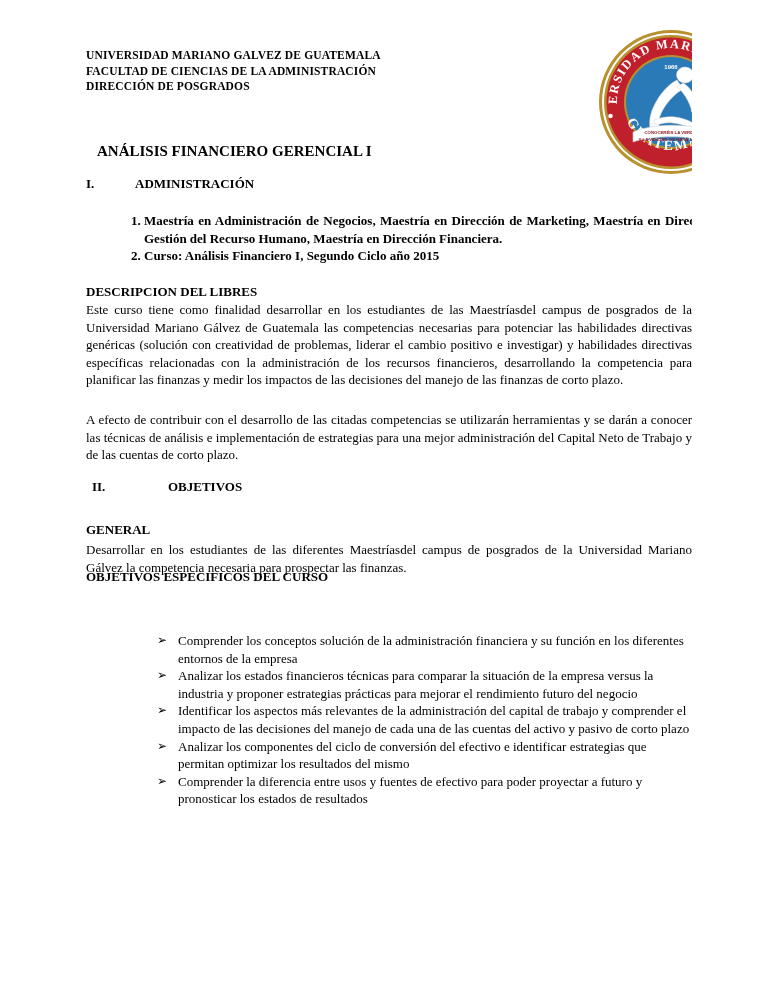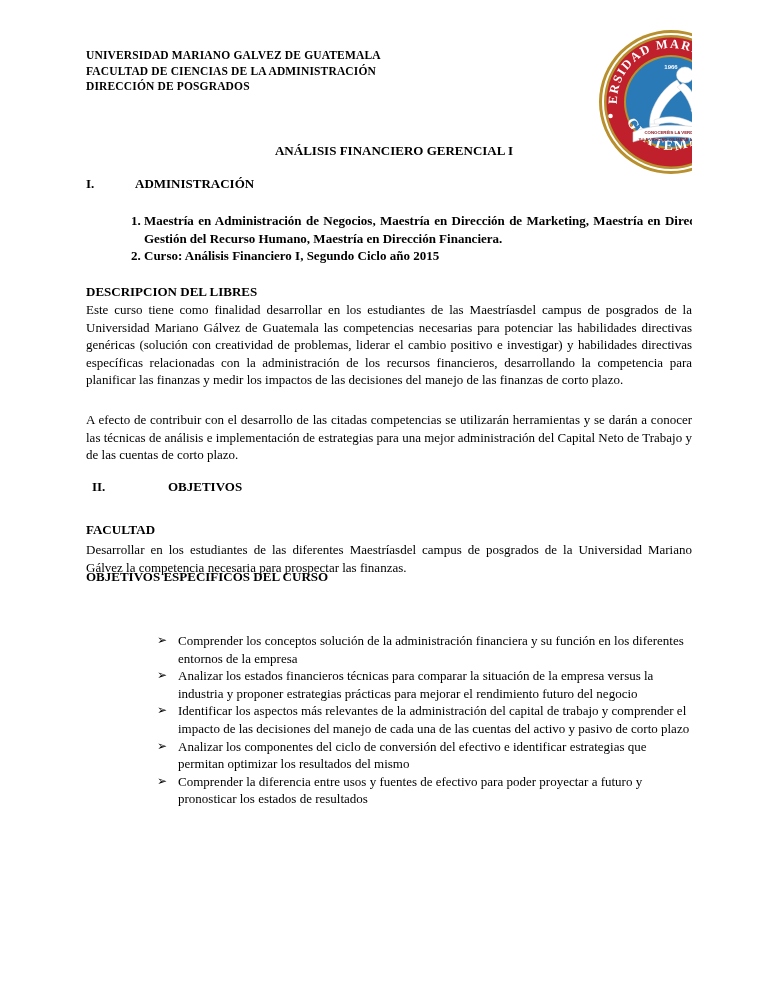--- a/index.html
+++ b/index.html
@@ -34,25 +34,24 @@
     left: 597px;
     top: 28px;
     width: 148px;
     height: 148px;
   }
   .seal-svg { display: block; width: 148px; height: 148px; }
 
   
   .doc-title {
     position: absolute;
-    left: 91px;
+    left: 97px;
     top: 143px;
     width: 606px;
-    text-align: center;
-    font-size: 13px;
+    font-size: 15px;
     font-weight: bold;
   }
 
   .sec {
     position: absolute;
     font-size: 13px;
     font-weight: bold;
   }
   .sec-1-num { left: 86px;  top: 176px; }
   .sec-1-lbl { left: 135px; top: 176px; }
@@ -178,21 +177,21 @@
     <li>Curso: Análisis Financiero I, Segundo Ciclo año 2015</li>
   </ol>
 
   <div class="blk hd nojust desc-head">DESCRIPCION DEL LIBRES</div>
   <div class="blk desc-p1">Este curso tiene como finalidad desarrollar en los estudiantes de las Maestríasdel campus de posgrados de la Universidad Mariano Gálvez de Guatemala las competencias necesarias para potenciar las habilidades directivas genéricas (solución con creatividad de problemas, liderar el cambio positivo e investigar) y habilidades directivas específicas relacionadas  con la administración de los recursos financieros, desarrollando  la competencia para planificar las finanzas y medir los impactos de las decisiones del manejo de las finanzas de corto plazo.</div>
   <div class="blk desc-p2">A efecto de contribuir con el desarrollo de las citadas competencias se utilizarán herramientas y se darán a conocer las técnicas de análisis e implementación de estrategias para una mejor administración del Capital Neto de Trabajo y de las cuentas de corto plazo.</div>
 
   <div class="sec sec-2-num">II.</div>
   <div class="sec sec-2-lbl">OBJETIVOS</div>
 
-  <div class="blk hd nojust general-hd">FACULTAD</div>
+  <div class="blk hd nojust general-hd">GENERAL</div>
   <div class="blk general-p">Desarrollar en los estudiantes de las diferentes Maestríasdel campus de posgrados de la Universidad Mariano Gálvez la competencia necesaria para  prospectar las finanzas.</div>
 
   <div class="blk hd nojust espec-hd">OBJETIVOS ESPECIFICOS DEL CURSO</div>
 
   <ul class="obj-list">
     <li>
       <span class="marker">➢</span>
       <span>Comprender los conceptos solución de la administración financiera y su función en los diferentes entornos de la empresa</span>
     </li>
     <li>

